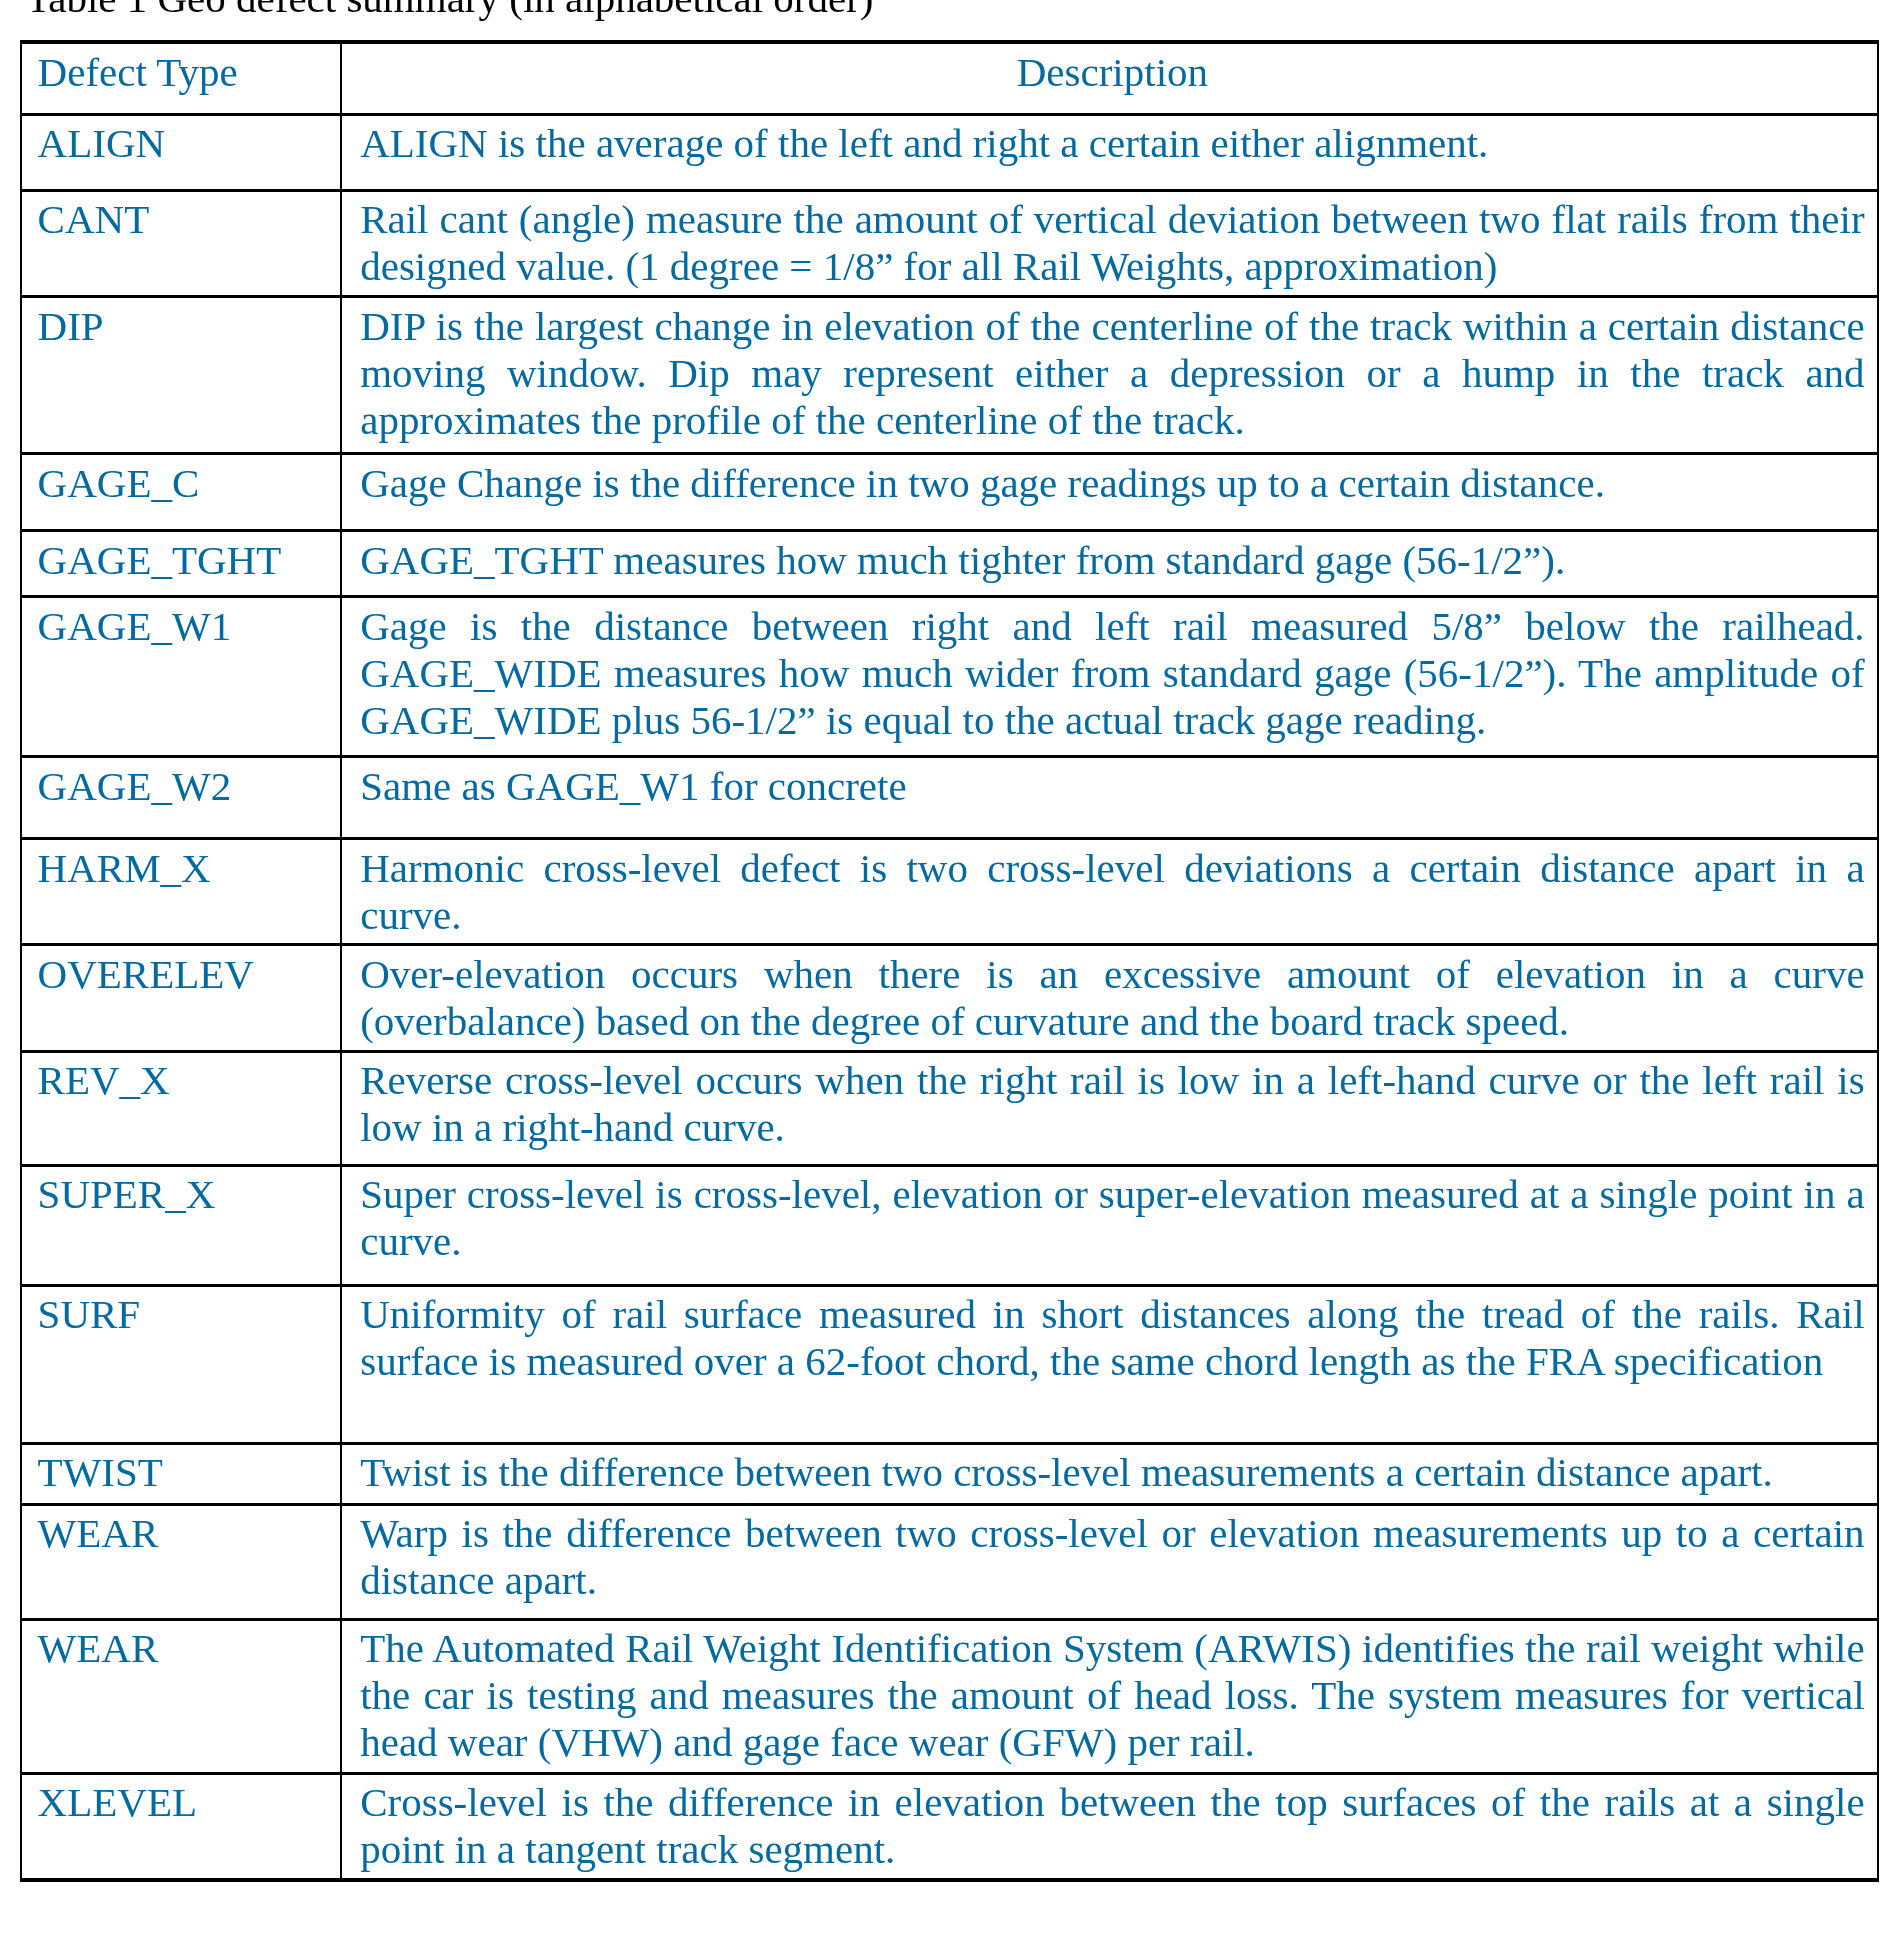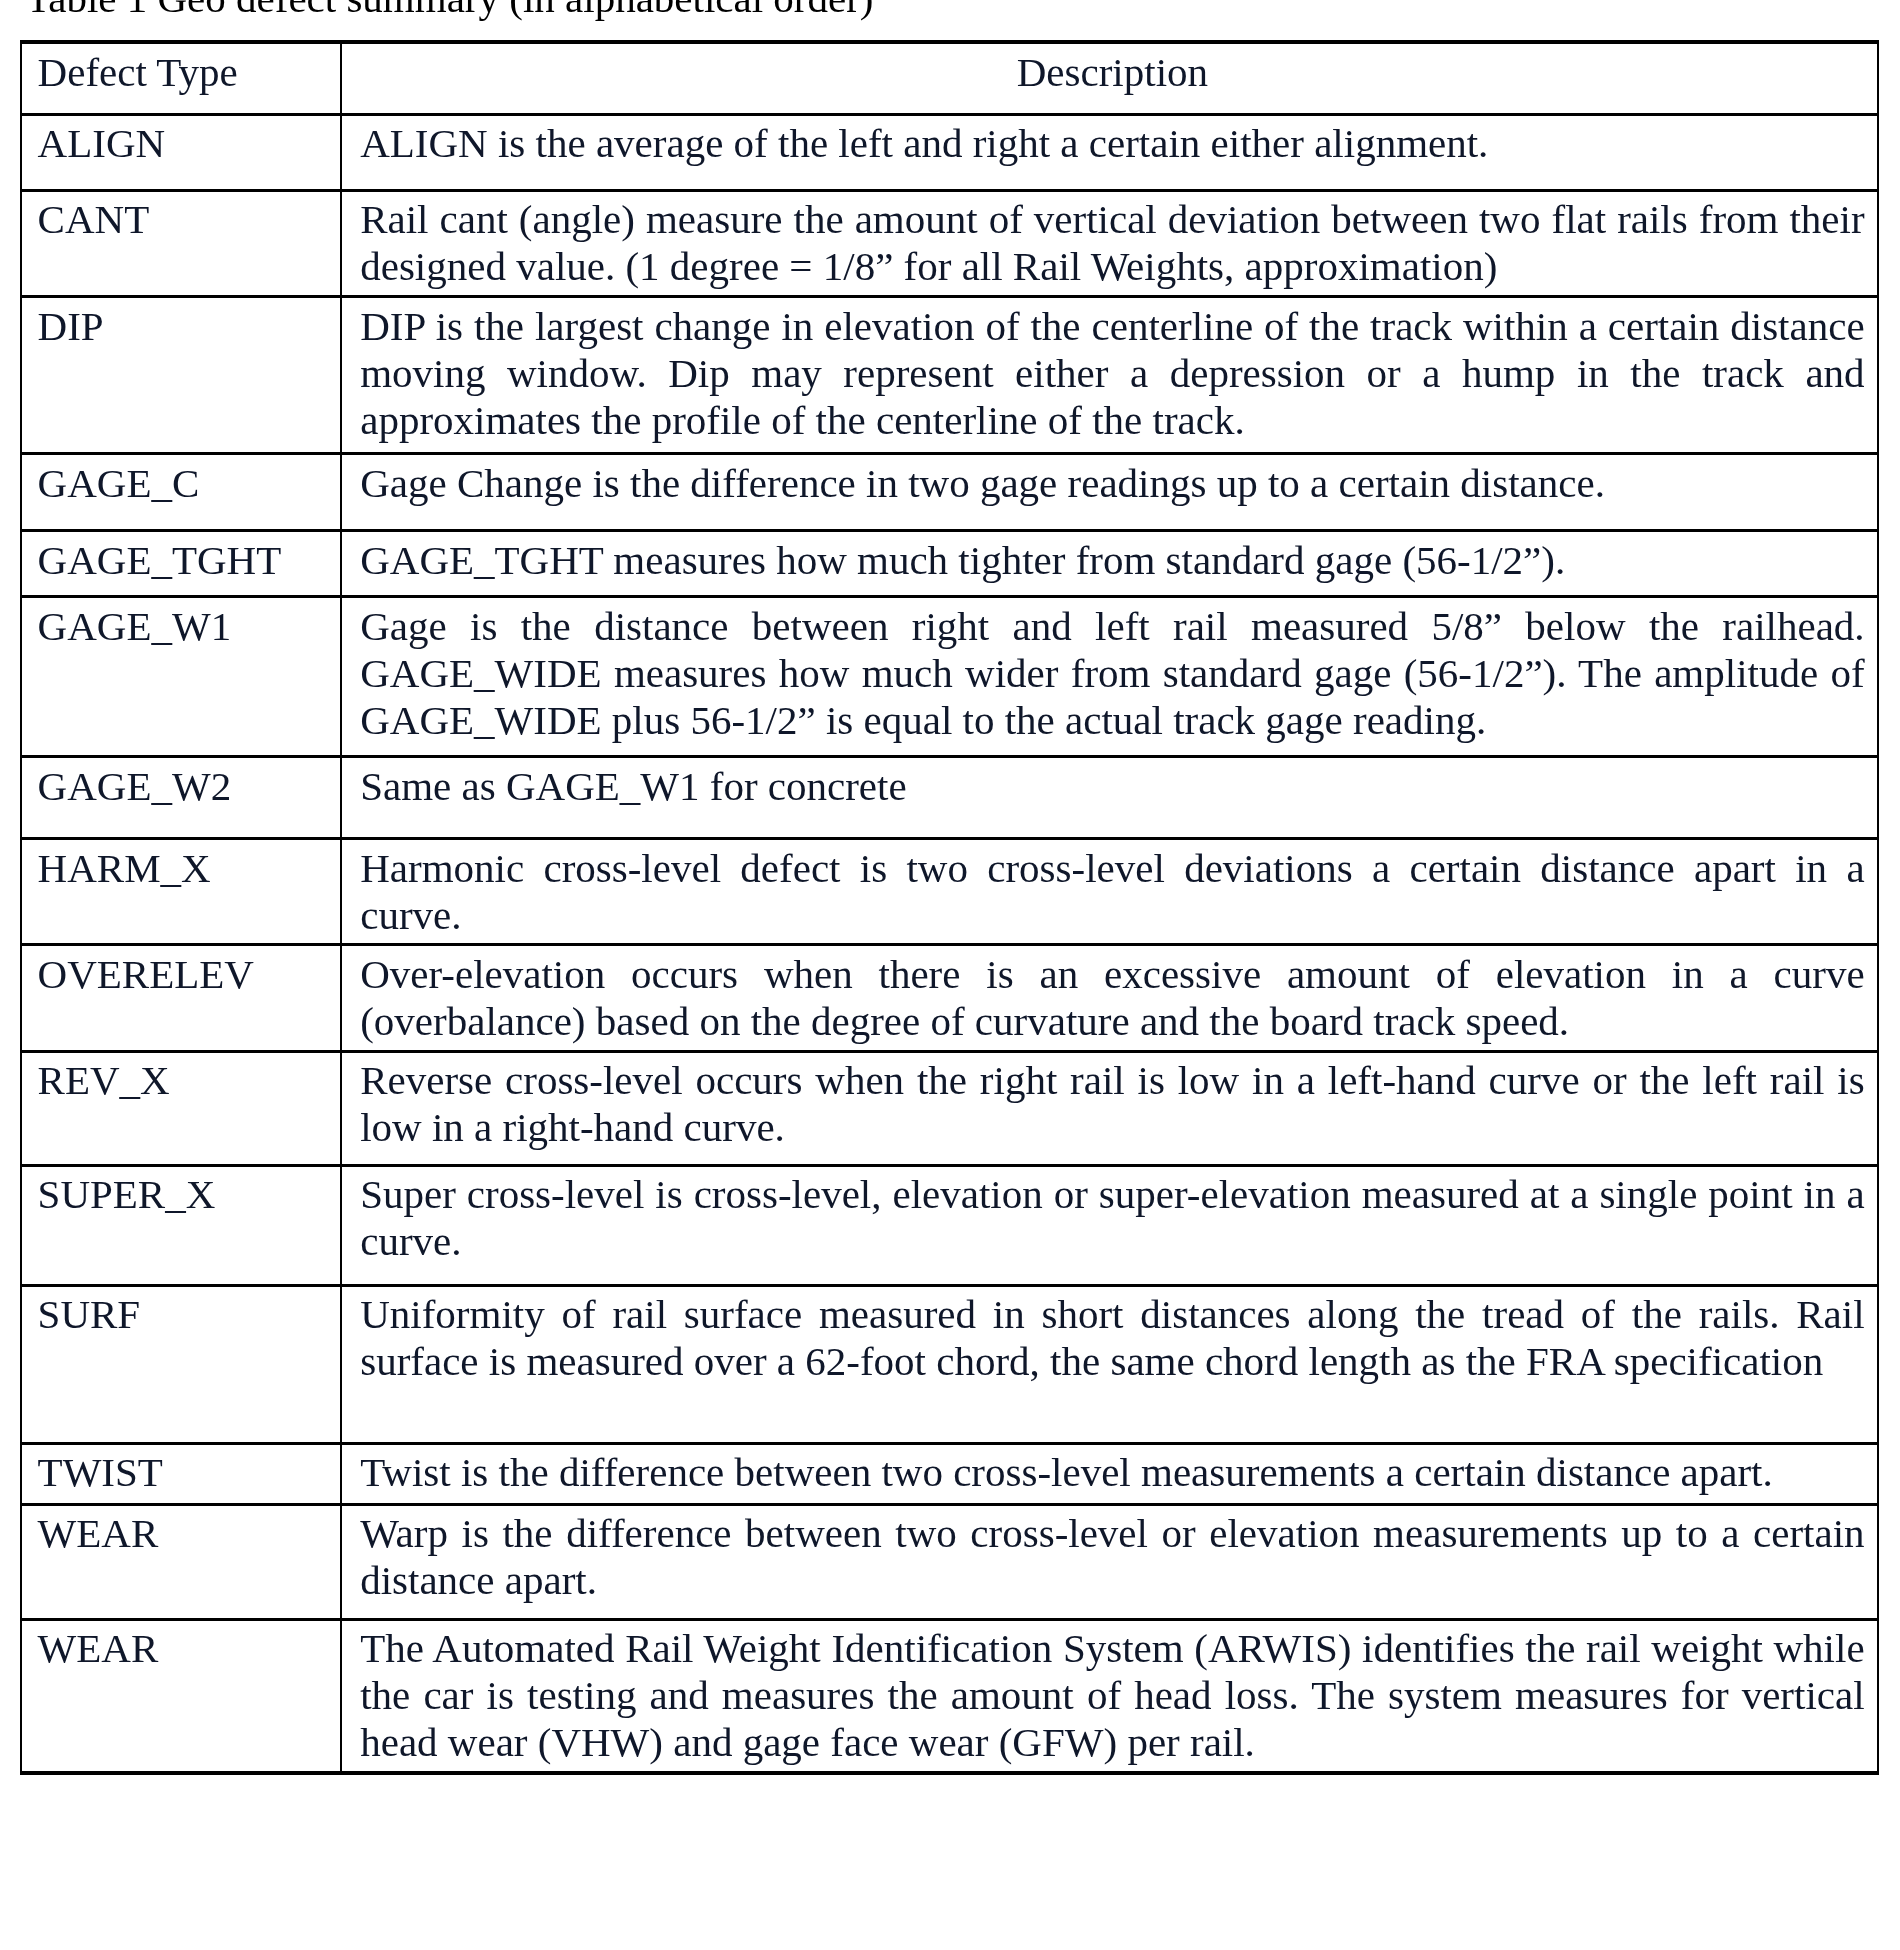--- a/index.html
+++ b/index.html
@@ -37,21 +37,21 @@
   col.c1col { width: 320px; }
   th, td {
     border-top: 3.7px solid #000;
     border-bottom: 3.7px solid #000;
     border-left: 2.8px solid #000;
     border-right: 2.8px solid #000;
     vertical-align: top;
     font-size: 41px;
     line-height: 47px;
     font-weight: normal;
-    color: #0f172a;
+    color: #0369a1;
   }
   th { text-align: left; }
   .c1 { padding: 4.7px 7.5px 4.7px 16px; }
   .c2 { padding: 4.7px 12px 4.7px 18.6px; text-align: justify; }
   thead tr           { height: 72px;  }
   tbody tr:nth-child(1)  { height: 76px;  }  
   tbody tr:nth-child(2)  { height: 99px; }  
   tbody tr:nth-child(3)  { height: 157px; }  
   tbody tr:nth-child(4)  { height: 77px;  }  
   tbody tr:nth-child(5)  { height: 66px;  }  
@@ -139,16 +139,20 @@
         <td class="c2">Twist is the difference between two cross-level measurements a certain distance apart.</td>
       </tr>
       <tr>
         <td class="c1">WEAR</td>
         <td class="c2">Warp is the difference between two cross-level or elevation measurements up to a certain distance apart.</td>
       </tr>
       <tr>
         <td class="c1">WEAR</td>
         <td class="c2">The Automated Rail Weight Identification System (ARWIS) identifies the rail weight while the car is testing and measures the amount of head loss. The system measures for vertical head wear (VHW) and gage face wear (GFW) per rail.</td>
       </tr>
+      <tr>
+        <td class="c1">XLEVEL</td>
+        <td class="c2">Cross-level is the difference in elevation between the top surfaces of the rails at a single point in a tangent track segment.</td>
+      </tr>
     </tbody>
   </table>
 </div>
 
 
 </body></html>

